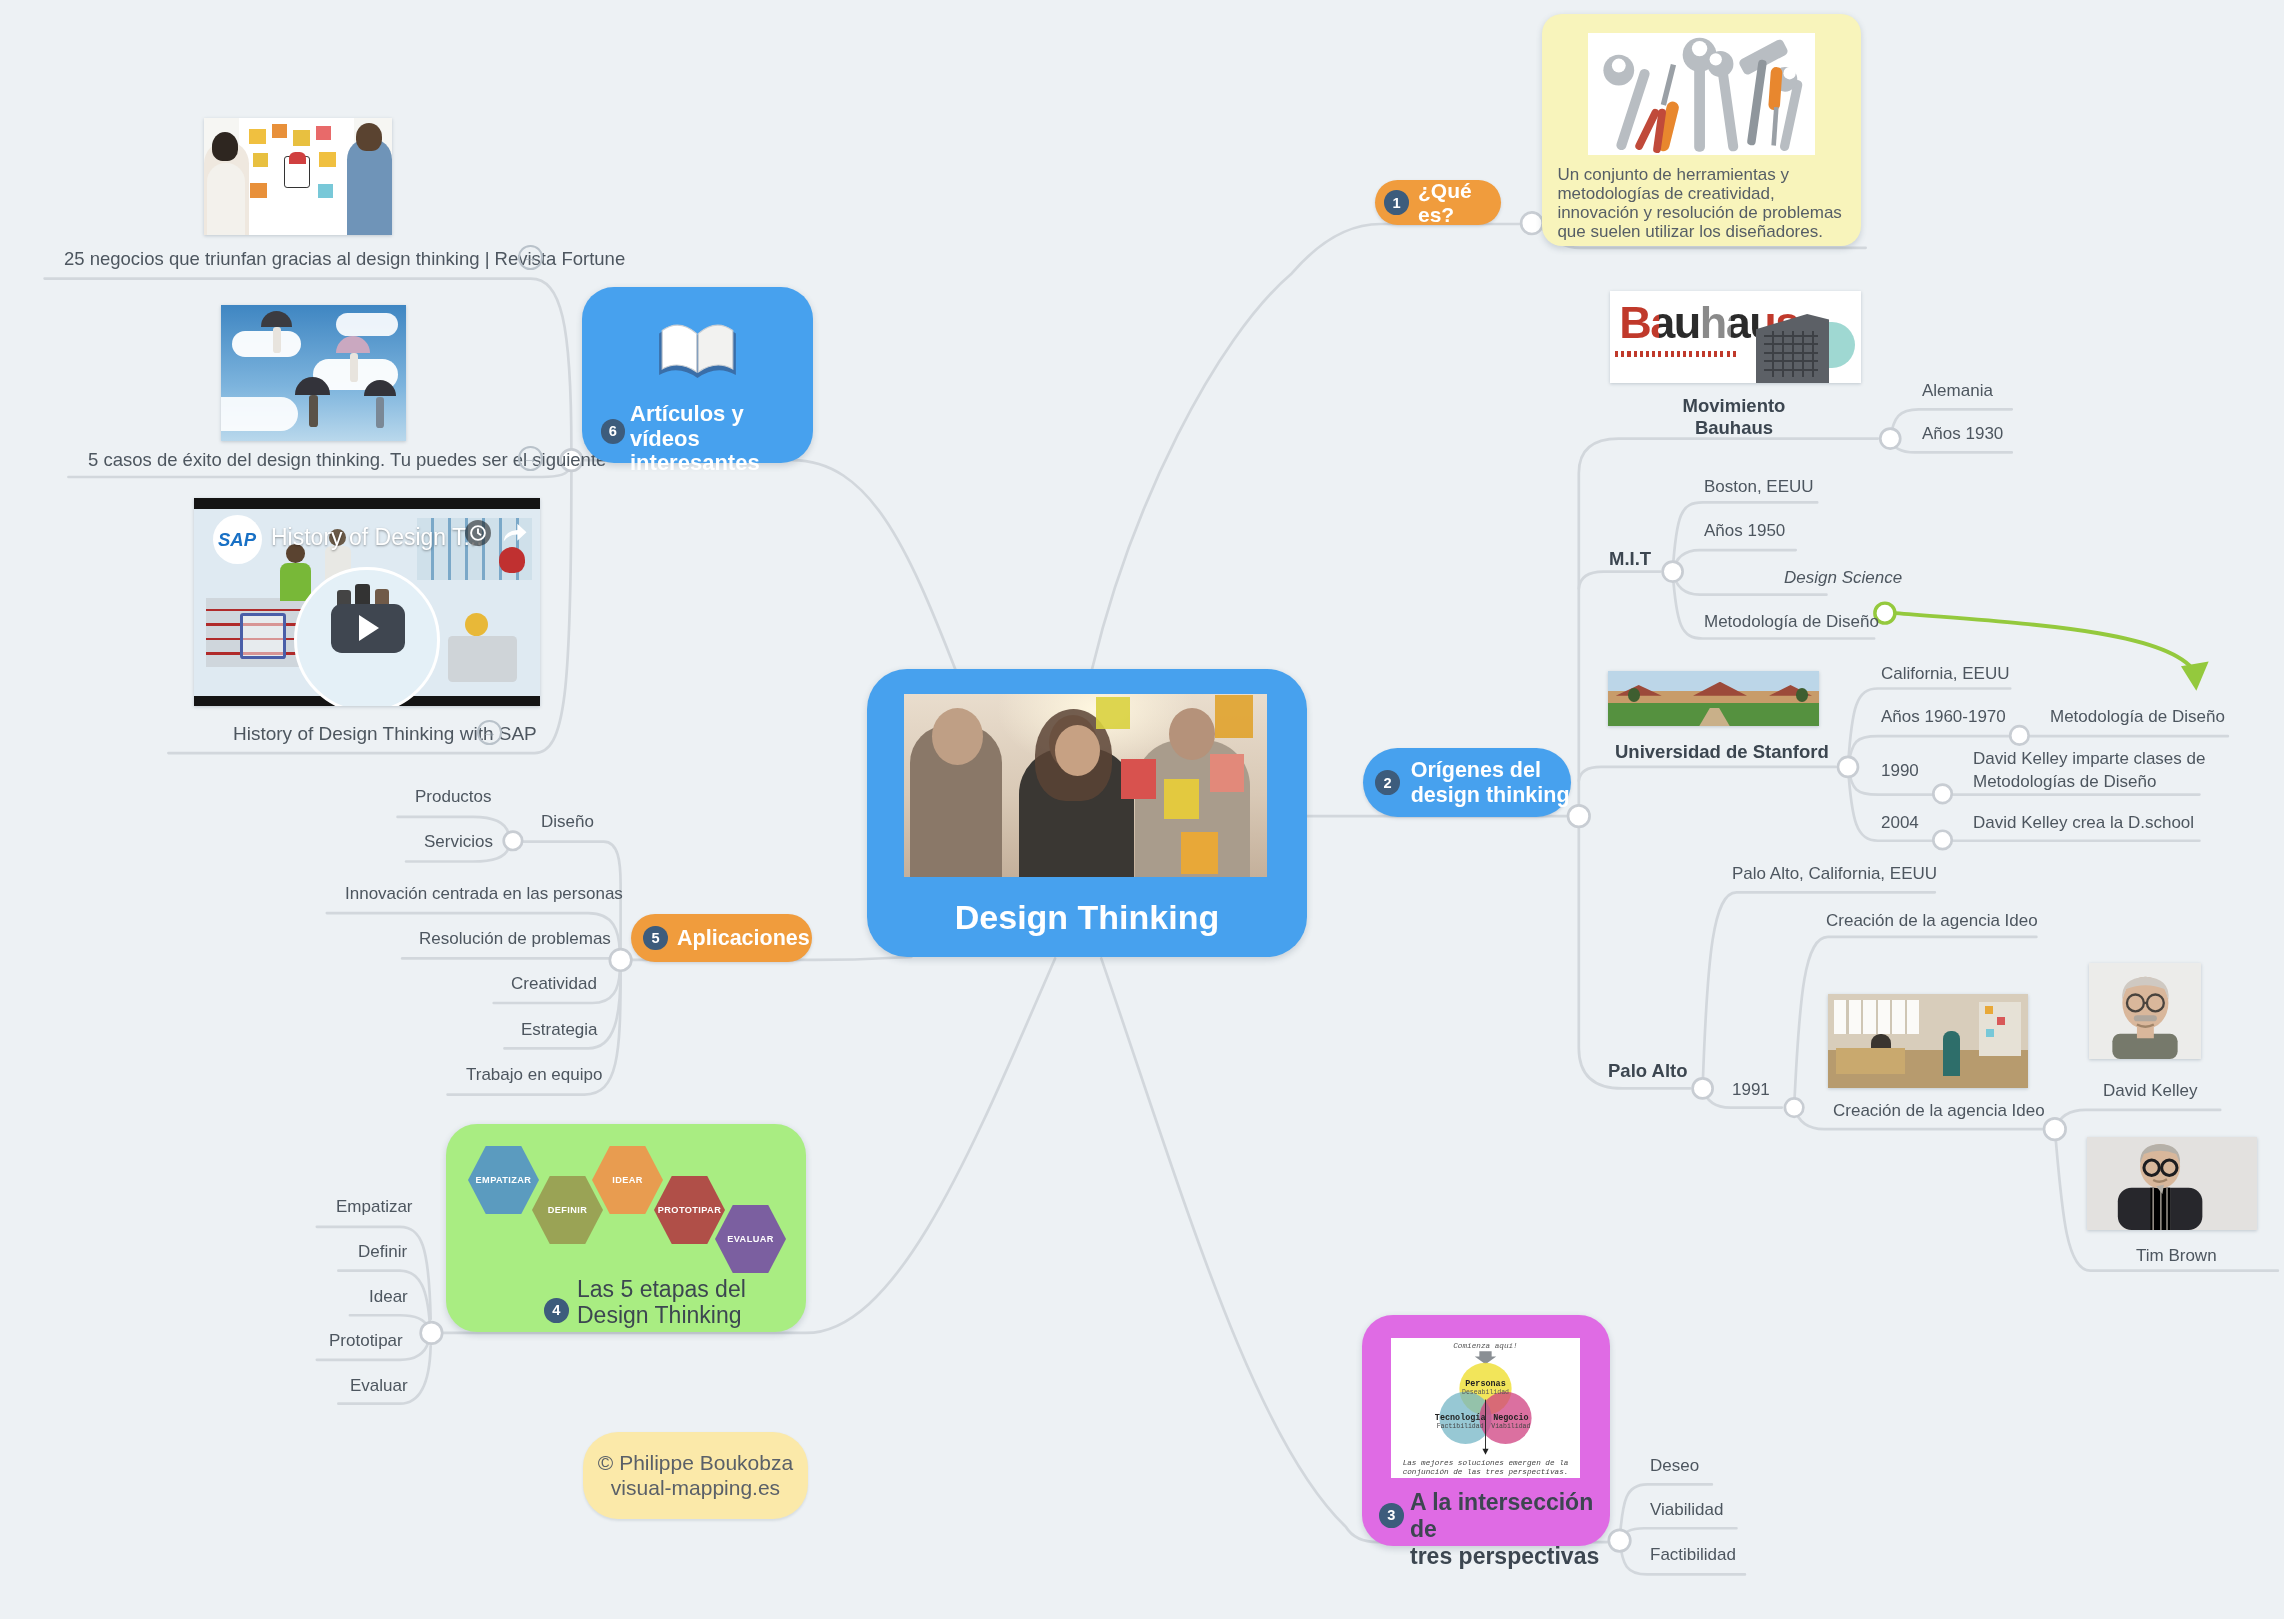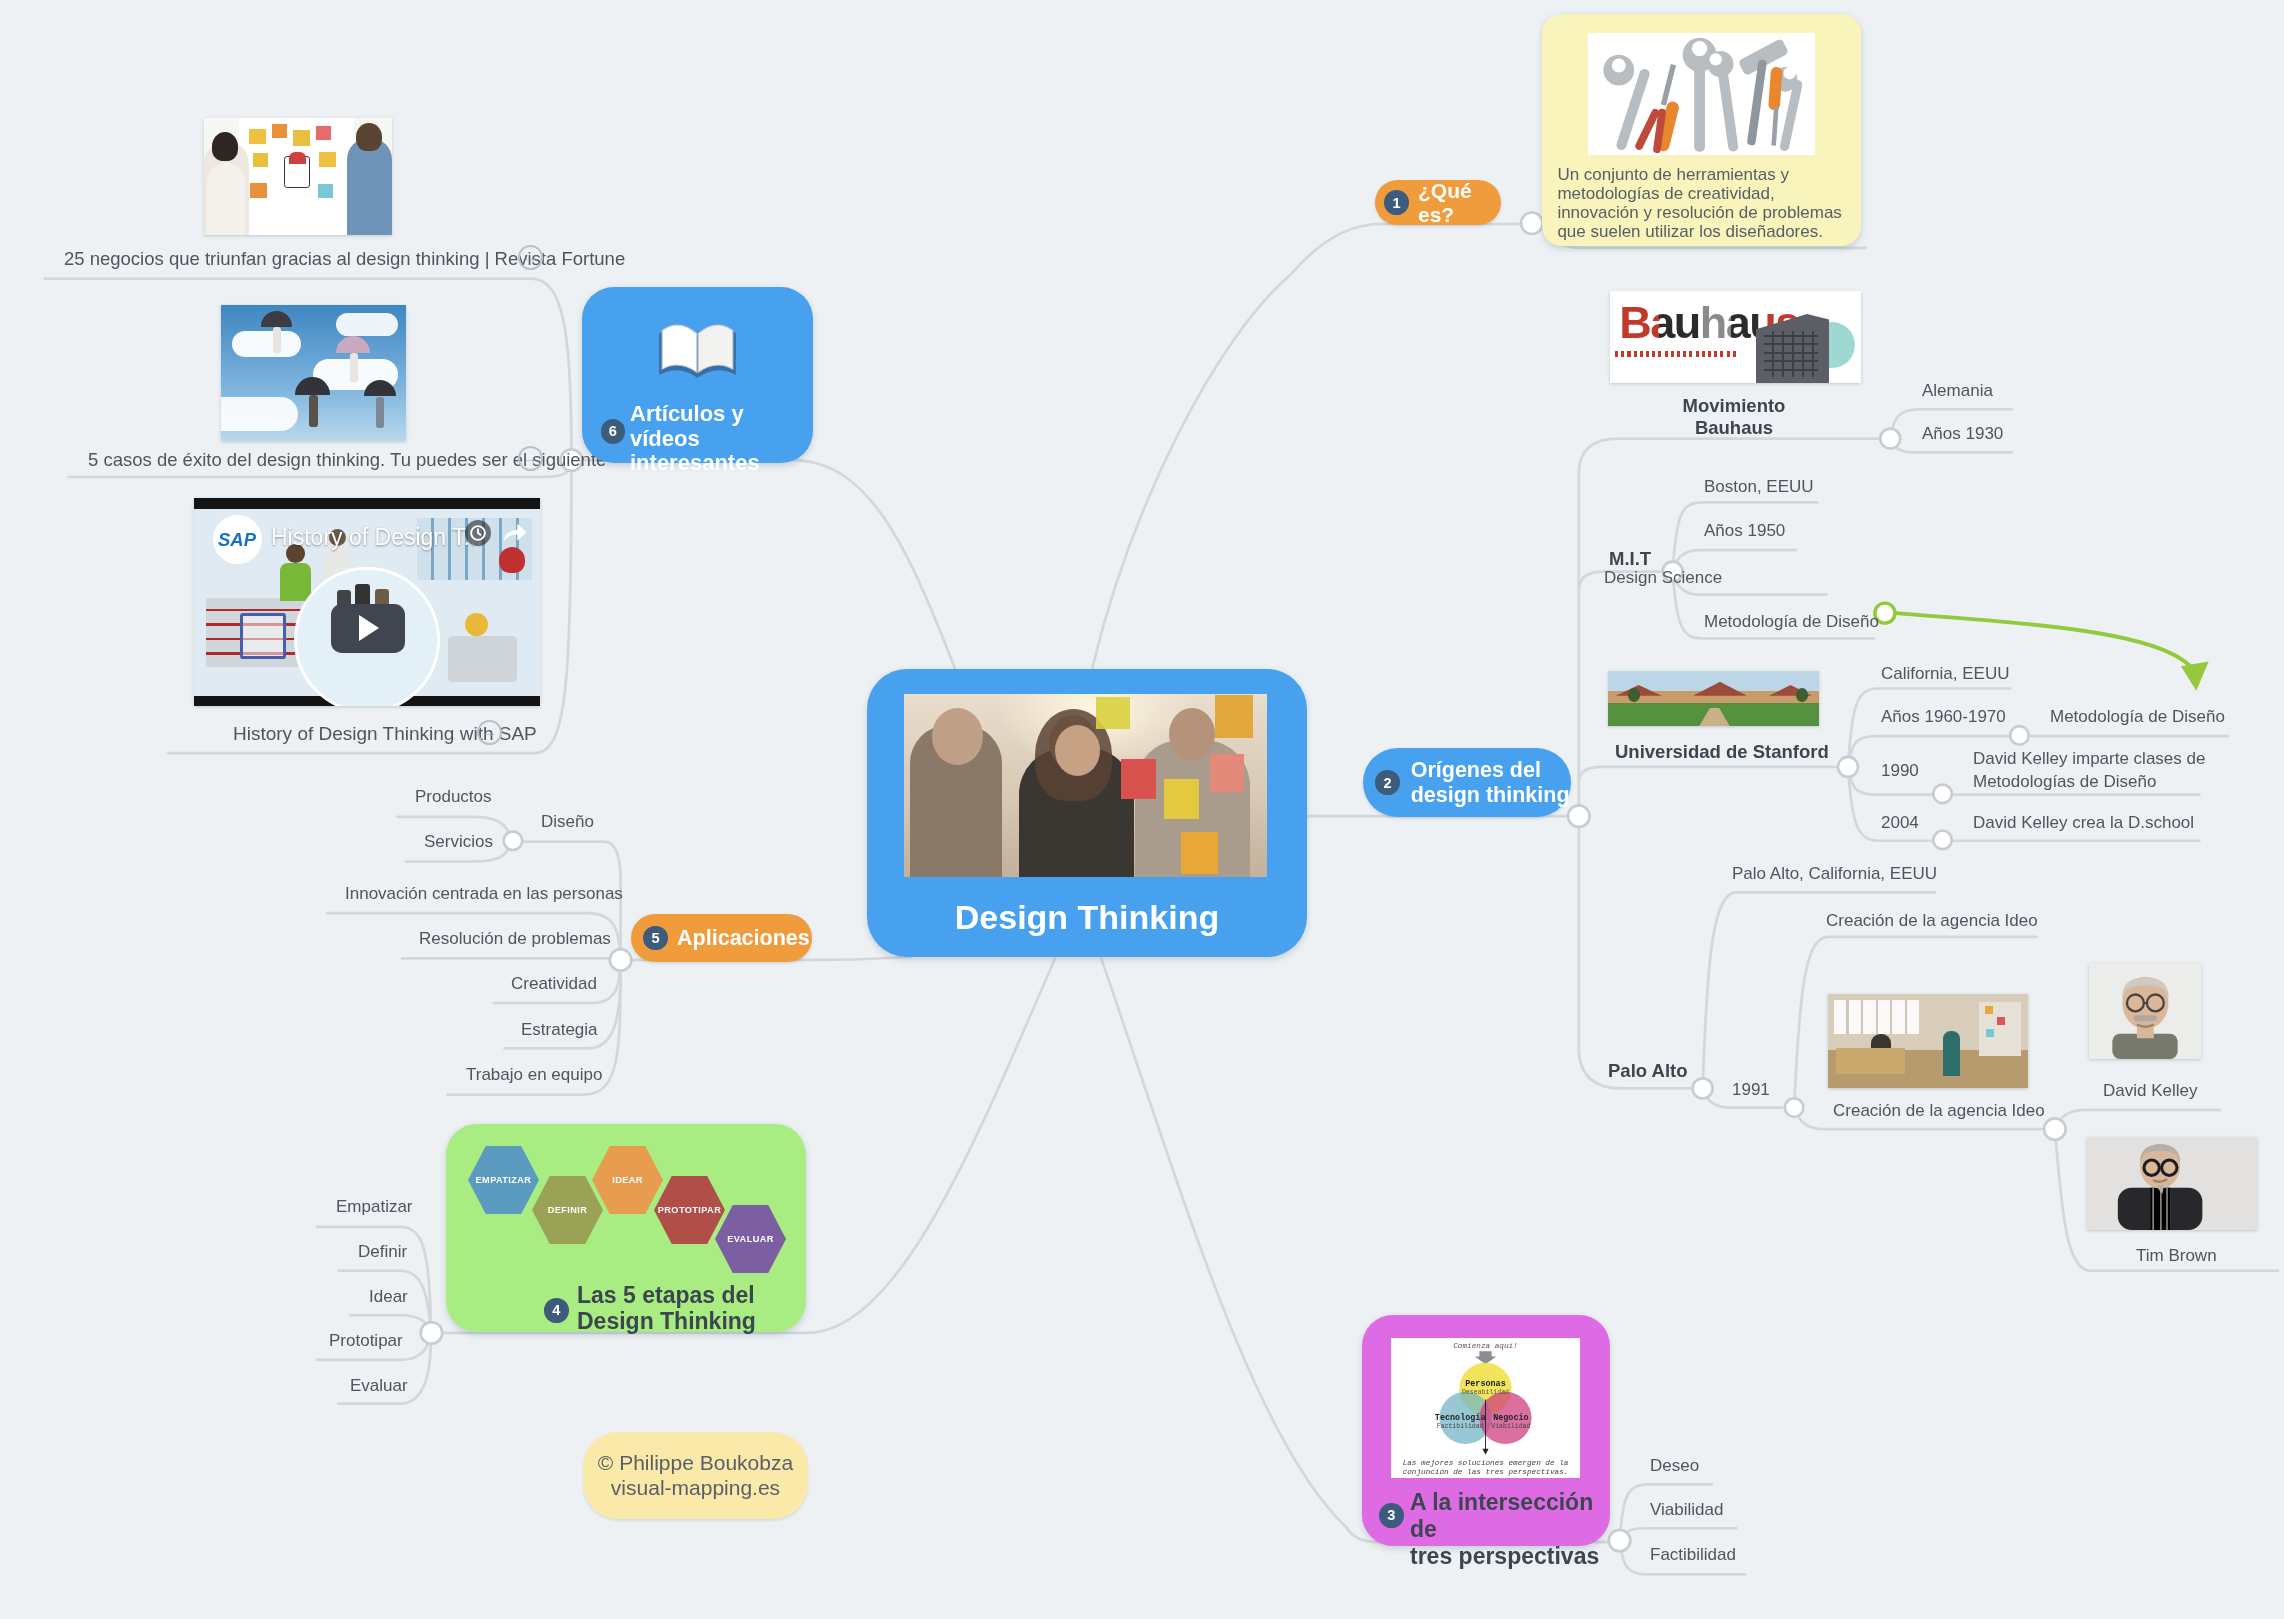--- a/index.html
+++ b/index.html
@@ -190,21 +190,21 @@
   </div>
   <div class="blbl" style="left:1657px;top:395px;width:154px;text-align:center;line-height:21.5px;white-space:normal;">
     <span>Movimiento</span><br><span>Bauhaus</span>
   </div>
   <span class="lbl" style="left:1922px;top:381px;">Alemania</span>
   <span class="lbl" style="left:1922px;top:424px;">Años 1930</span>
 
   <span class="blbl" style="left:1609px;top:548px;">M.I.T</span>
   <span class="lbl" style="left:1704px;top:477px;">Boston, EEUU</span>
   <span class="lbl" style="left:1704px;top:521px;">Años 1950</span>
-  <span class="lbl" style="left:1604px;top:568px;">Design Science</span>
+  <span class="lbl" style="left:1784px;top:568px;font-style:italic;">Design Science</span>
   <span class="lbl" style="left:1704px;top:612px;">Metodología de Diseño</span>
 
   <div class="img" style="left:1608px;top:671px;width:211px;height:55px;background:#bcd6e8;">
     <div class="abs" style="left:0;top:26px;width:211px;height:29px;background:#55913f;"></div>
     <div class="abs" style="left:0;top:20px;width:211px;height:12.3px;background:#c89c6a;"></div>
     <div class="abs" style="left:7.7px;top:14px;width:46px;height:10.8px;background:#9c4a3a;clip-path:polygon(0 100%,50% 0,100% 100%);"></div>
     <div class="abs" style="left:85px;top:10.8px;width:54px;height:14px;background:#9c4a3a;clip-path:polygon(0 100%,50% 0,100% 100%);"></div>
     <div class="abs" style="left:161px;top:14px;width:43px;height:10.8px;background:#9c4a3a;clip-path:polygon(0 100%,50% 0,100% 100%);"></div>
     <div class="abs" style="left:20px;top:17px;width:12.3px;height:14px;background:#3e5e30;border-radius:50%;"></div>
     <div class="abs" style="left:188px;top:17px;width:12.3px;height:14px;background:#3e5e30;border-radius:50%;"></div>
@@ -298,21 +298,21 @@
   <span class="lbl" style="left:1650px;top:1500px;">Viabilidad</span>
   <span class="lbl" style="left:1650px;top:1545px;">Factibilidad</span>
 
   <div class="card" style="left:446px;top:1124px;width:360px;height:208px;background:var(--green);border-radius:31px;">
     <div class="hex" style="left:22px;top:22px;width:71px;height:68px;background:#5b9bbf;">EMPATIZAR</div>
     <div class="hex" style="left:86px;top:52px;width:71px;height:68px;background:#9aa355;">DEFINIR</div>
     <div class="hex" style="left:146px;top:22px;width:71px;height:68px;background:#e89c50;">IDEAR</div>
     <div class="hex" style="left:208px;top:52px;width:71px;height:68px;background:#b04f48;">PROTOTIPAR</div>
     <div class="hex" style="left:269px;top:81px;width:71px;height:68px;background:#7b5fa0;">EVALUAR</div>
     <span class="badge abs" style="left:98px;top:174px;">4</span>
-    <div class="abs" style="left:131px;top:158px;font-size:23px;font-weight:bold;color:#3c4650;line-height:26px;">
+    <div class="abs" style="left:131px;top:152px;font-size:23px;font-weight:normal;color:#3c4650;line-height:26px;">
       <span>Las 5 etapas del</span><br><span>Design Thinking</span>
     </div>
   </div>
   <span class="lbl" style="left:336px;top:1197px;">Empatizar</span>
   <span class="lbl" style="left:358px;top:1242px;">Definir</span>
   <span class="lbl" style="left:369px;top:1287px;">Idear</span>
   <span class="lbl" style="left:329px;top:1331px;">Prototipar</span>
   <span class="lbl" style="left:350px;top:1376px;">Evaluar</span>
 
   <div class="pill" style="left:631px;top:914px;width:181px;height:48px;background:var(--orange);padding-left:12.3px;gap:9.2px;">

